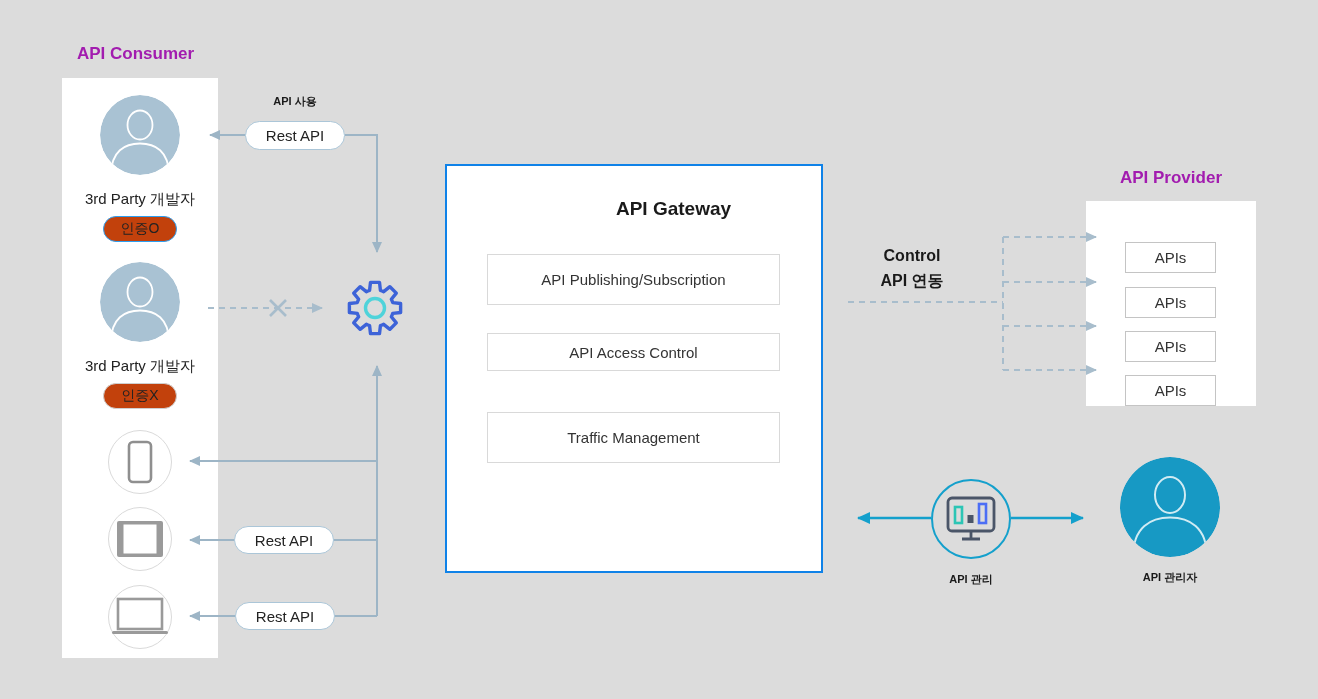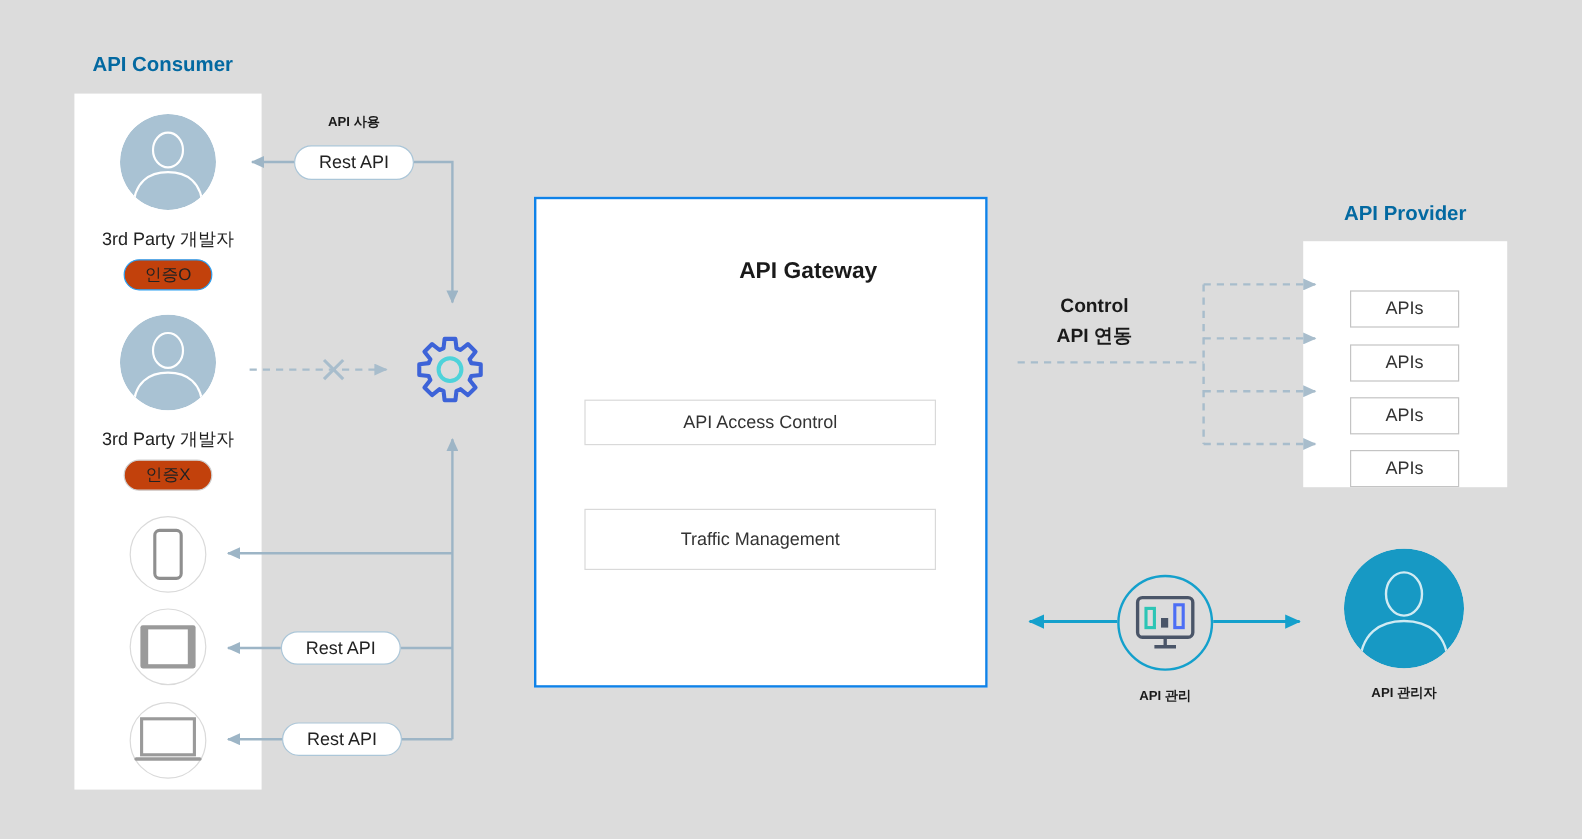--- a/index.html
+++ b/index.html
@@ -7,21 +7,21 @@
     font-family:"Liberation Sans","DejaVu Sans",sans-serif;
     background:#dcdcdc;
   }
   .canvas{
     position:relative;width:1318px;height:699px;background:#dcdcdc;
     overflow:hidden;
   }
   .abs{position:absolute;}
   .panel{background:#ffffff;z-index:1;}
   .svg-overlay{position:absolute;left:0;top:0;width:1318px;height:699px;z-index:5;pointer-events:none;}
-  .section-title{font-size:17px;font-weight:bold;color:#0369a1;z-index:10;}
+  .section-title{font-size:17px;font-weight:bold;color:#a21caf;z-index:10;}
   .center-text{text-align:center;}
   .avatar{border-radius:50%;overflow:hidden;z-index:10;}
   .person-label{font-size:15px;color:#222222;z-index:10;}
   .badge{
     background:#c2410c;border-radius:14px;font-size:14px;color:#222222;
     display:flex;align-items:center;justify-content:center;z-index:10;box-sizing:border-box;
   }
   .badge.auth-ok{border:1.5px solid #2b9ff2;}
   .badge.auth-no{border:1.5px solid #cfcfcf;}
   .device-circle{
@@ -159,23 +159,24 @@
   <div class="abs pill" style="left:235px;top:602px;width:100px;height:28px;">Rest API</div>
 
   <div class="abs gear-wrap" style="left:347px;top:280px;width:56px;height:56px;">
     <svg width="56" height="56" viewBox="0 0 56 56">
       <path id="gearPath" d="M22.59,10.31 L23.49,2.39 L32.51,2.39 L33.41,10.31 A18.5 18.5 0 0 1 36.69,11.67 L36.69,11.67 L42.91,6.70 L49.30,13.09 L44.33,19.31 A18.5 18.5 0 0 1 45.69,22.59 L45.69,22.59 L53.61,23.49 L53.61,32.51 L45.69,33.41 A18.5 18.5 0 0 1 44.33,36.69 L44.33,36.69 L49.30,42.91 L42.91,49.30 L36.69,44.33 A18.5 18.5 0 0 1 33.41,45.69 L33.41,45.69 L32.51,53.61 L23.49,53.61 L22.59,45.69 A18.5 18.5 0 0 1 19.31,44.33 L19.31,44.33 L13.09,49.30 L6.70,42.91 L11.67,36.69 A18.5 18.5 0 0 1 10.31,33.41 L10.31,33.41 L2.39,32.51 L2.39,23.49 L10.31,22.59 A18.5 18.5 0 0 1 11.67,19.31 L11.67,19.31 L6.70,13.09 L13.09,6.70 L19.31,11.67 A18.5 18.5 0 0 1 22.59,10.31 Z" fill="#dcdcdc" stroke="#3d63d8" stroke-width="3.4" stroke-linejoin="round"></path>
       <circle cx="28" cy="28" r="9.5" fill="none" stroke="#4ed3da" stroke-width="3.4"></circle>
     </svg>
   </div>
 
   <div class="abs gateway" style="left:445px;top:164px;width:378px;height:409px;"></div>
-  <div class="abs gateway-title center-text" style="left:445px;top:216px;width:457px;">API Gateway</div>
+  <div class="abs gateway-title center-text" style="left:445px;top:198px;width:457px;">API Gateway</div>
+  <div class="abs module-box" style="left:487px;top:254px;width:293px;height:51px;">API Publishing/Subscription</div>
   <div class="abs module-box" style="left:487px;top:333px;width:293px;height:38px;">API Access Control</div>
-  <div class="abs module-box" style="left:487px;top:424px;width:293px;height:51px;">Traffic Management</div>
+  <div class="abs module-box" style="left:487px;top:412px;width:293px;height:51px;">Traffic Management</div>
 
   <div class="abs bold-label center-text" style="left:852px;top:243px;width:120px;line-height:25px;font-size:16px;">
     <div>Control</div>
     <div>API 연동</div>
   </div>
 
   <div class="abs section-title center-text" style="left:1086px;top:168px;width:170px;">API Provider</div>
   <div class="abs panel" style="left:1086px;top:201px;width:170px;height:205px;"></div>
   <div class="abs apis-box" style="left:1125px;top:222px;width:91px;height:31px;">APIs</div>
   <div class="abs apis-box" style="left:1125px;top:267px;width:91px;height:31px;">APIs</div>

